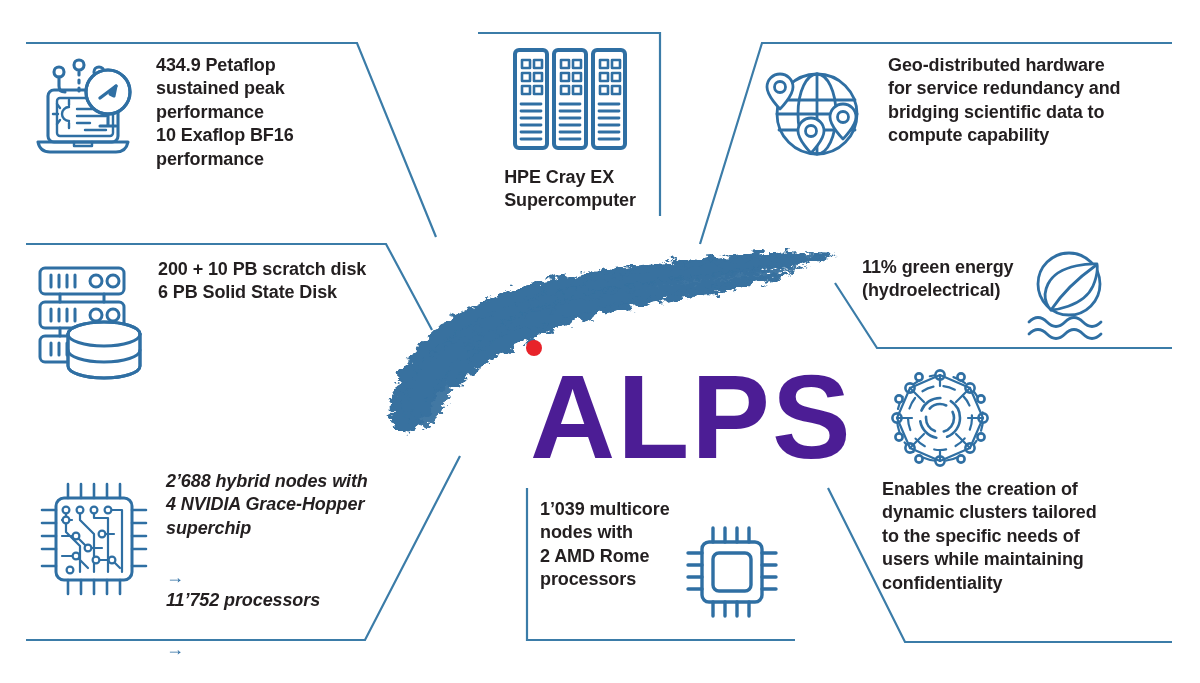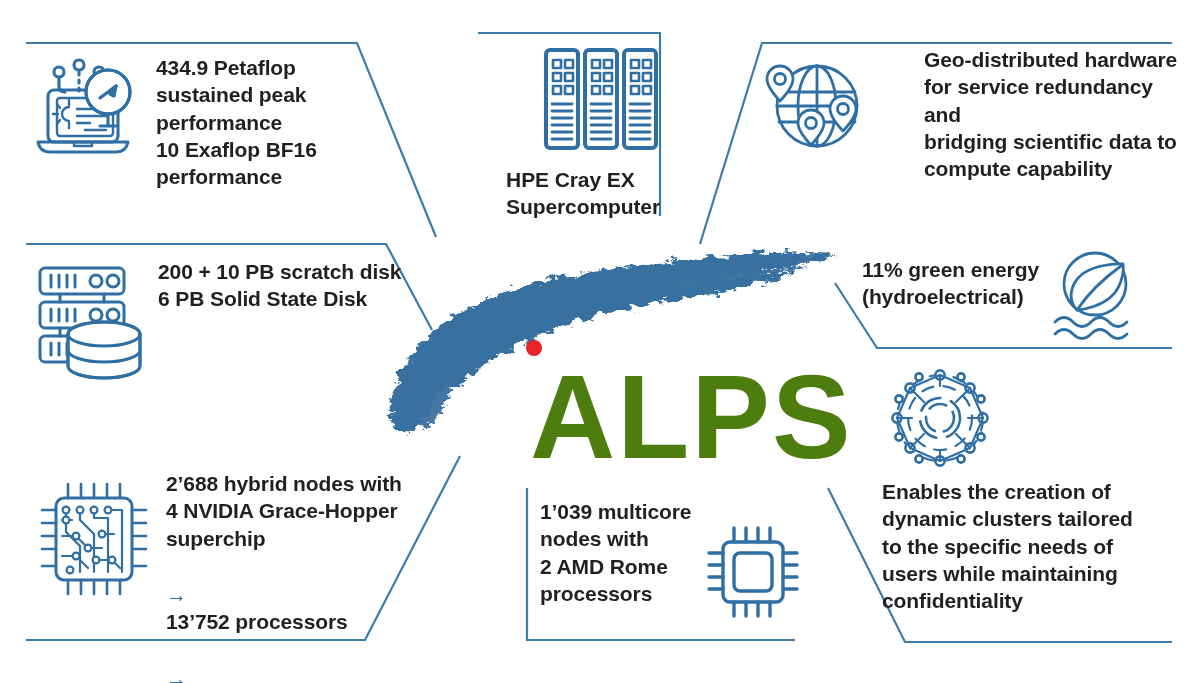--- a/index.html
+++ b/index.html
@@ -1,54 +1,54 @@
 <!DOCTYPE html>
 <html><head>
 <meta charset="utf-8">
 <style>
   html,body{margin:0;padding:0;background:#ffffff;}
   body{width:1200px;height:683px;position:relative;overflow:hidden;
        font-family:"Liberation Sans","DejaVu Sans",sans-serif;color:#231f20;}
   #stage{position:absolute;inset:0;width:1200px;height:683px;}
   #frames{position:absolute;left:0;top:0;width:1200px;height:683px;pointer-events:none;}
   .panel{position:absolute;display:flex;align-items:flex-start;}
-  .ptext{font-size:21px;line-height:1.30;font-weight:600;letter-spacing:-0.1px;white-space:pre-line;color:#231f20;}
+  .ptext{font-size:18px;line-height:1.30;font-weight:600;letter-spacing:-0.1px;white-space:pre-line;color:#231f20;}
   .icon{flex:none;}
   .arrowline{color:#231f20;}
   .arrowline .ar{color:#2f6fa3;font-weight:700;}
   
   #p-perf{left:26px;top:46px;width:360px;}
   #p-perf .icon{margin:10px 6px 0 4px;}
   #p-perf .ptext{margin-left:8px;margin-top:8px;}
   #p-disk{left:26px;top:248px;width:400px;}
   #p-disk .icon{margin:14px 4px 0 8px;}
   #p-disk .ptext{margin-left:10px;margin-top:10px;}
   #p-nodes{left:26px;top:468px;width:420px;}
   #p-nodes .icon{margin:8px 4px 0 10px;}
-  #p-nodes .ptext{margin-left:10px;margin-top:2px;}
-  #p-hpe{left:470px;top:30px;width:190px;flex-direction:column;align-items:flex-end;}
+  #p-nodes .ptext{margin-left:10px;margin-top:2px;font-style:italic;}
+  #p-hpe{left:470px;top:30px;width:190px;flex-direction:column;align-items:center;}
   #p-hpe .icon{margin:14px 0 0 10px;}
   #p-hpe .ptext{margin-left:10px;margin-top:8px;}
-  #p-geo{left:760px;top:38px;width:420px;gap:36px;}
+  #p-geo{left:760px;top:46px;width:420px;}
   #p-geo .icon{margin:14px 6px 0 4px;}
   #p-geo .ptext{margin-left:12px;margin-top:8px;}
   #p-green{left:862px;top:250px;width:320px;}
   #p-green .ptext{margin-top:6px;}
   #p-green .icon{margin:0 0 0 10px;}
   #p-cluster{left:880px;top:366px;width:300px;flex-direction:column;align-items:flex-start;}
   #p-cluster .icon{margin:2px 0 0 8px;}
   #p-cluster .ptext{margin-top:6px;margin-left:2px;}
   #p-amd{left:540px;top:494px;width:300px;}
   #p-amd .ptext{margin-top:4px;}
   #p-amd .icon{margin:26px 0 0 10px;}
   
   #centre{position:absolute;left:382px;top:236px;width:460px;height:240px;}
   #alpsmap{position:absolute;left:0;top:0;width:460px;height:200px;}
   #alpsword{position:absolute;left:148px;top:122px;font-size:118px;line-height:1;
-     font-weight:700;color:#4d7c0f;letter-spacing:2px;font-family:"Liberation Sans","DejaVu Sans",sans-serif;text-align:right;}
+     font-weight:700;color:#4c1d95;letter-spacing:2px;font-family:"Liberation Sans","DejaVu Sans",sans-serif;text-align:right;}
 </style>
 </head>
 <body>
 
 <div id="stage">
 
   <svg id="frames" viewBox="0 0 1200 683">
     <g fill="none" stroke="#3b7ca8" stroke-width="2.2" stroke-linejoin="miter" stroke-linecap="butt">
 
       <path d="M26,43 L357,43 L436,237"></path>
@@ -202,21 +202,21 @@
             <circle cx="34" cy="94" r="3.4"></circle>
         </g>
       </svg>
     </span>
     <div>
       <div class="ptext">2’688 hybrid nodes with
 4 NVIDIA Grace-Hopper
 superchip</div>
       <div class="ptext arrowline">
         <span class="ar">→</span>
-        <span>13’752 processors</span>
+        <span>11’752 processors</span>
       </div>
       <div class="ptext arrowline">
         <span class="ar">→</span>
         
       </div>
     </div>
   </div>
 
   <div class="panel" id="p-hpe">
     <span class="icon">

